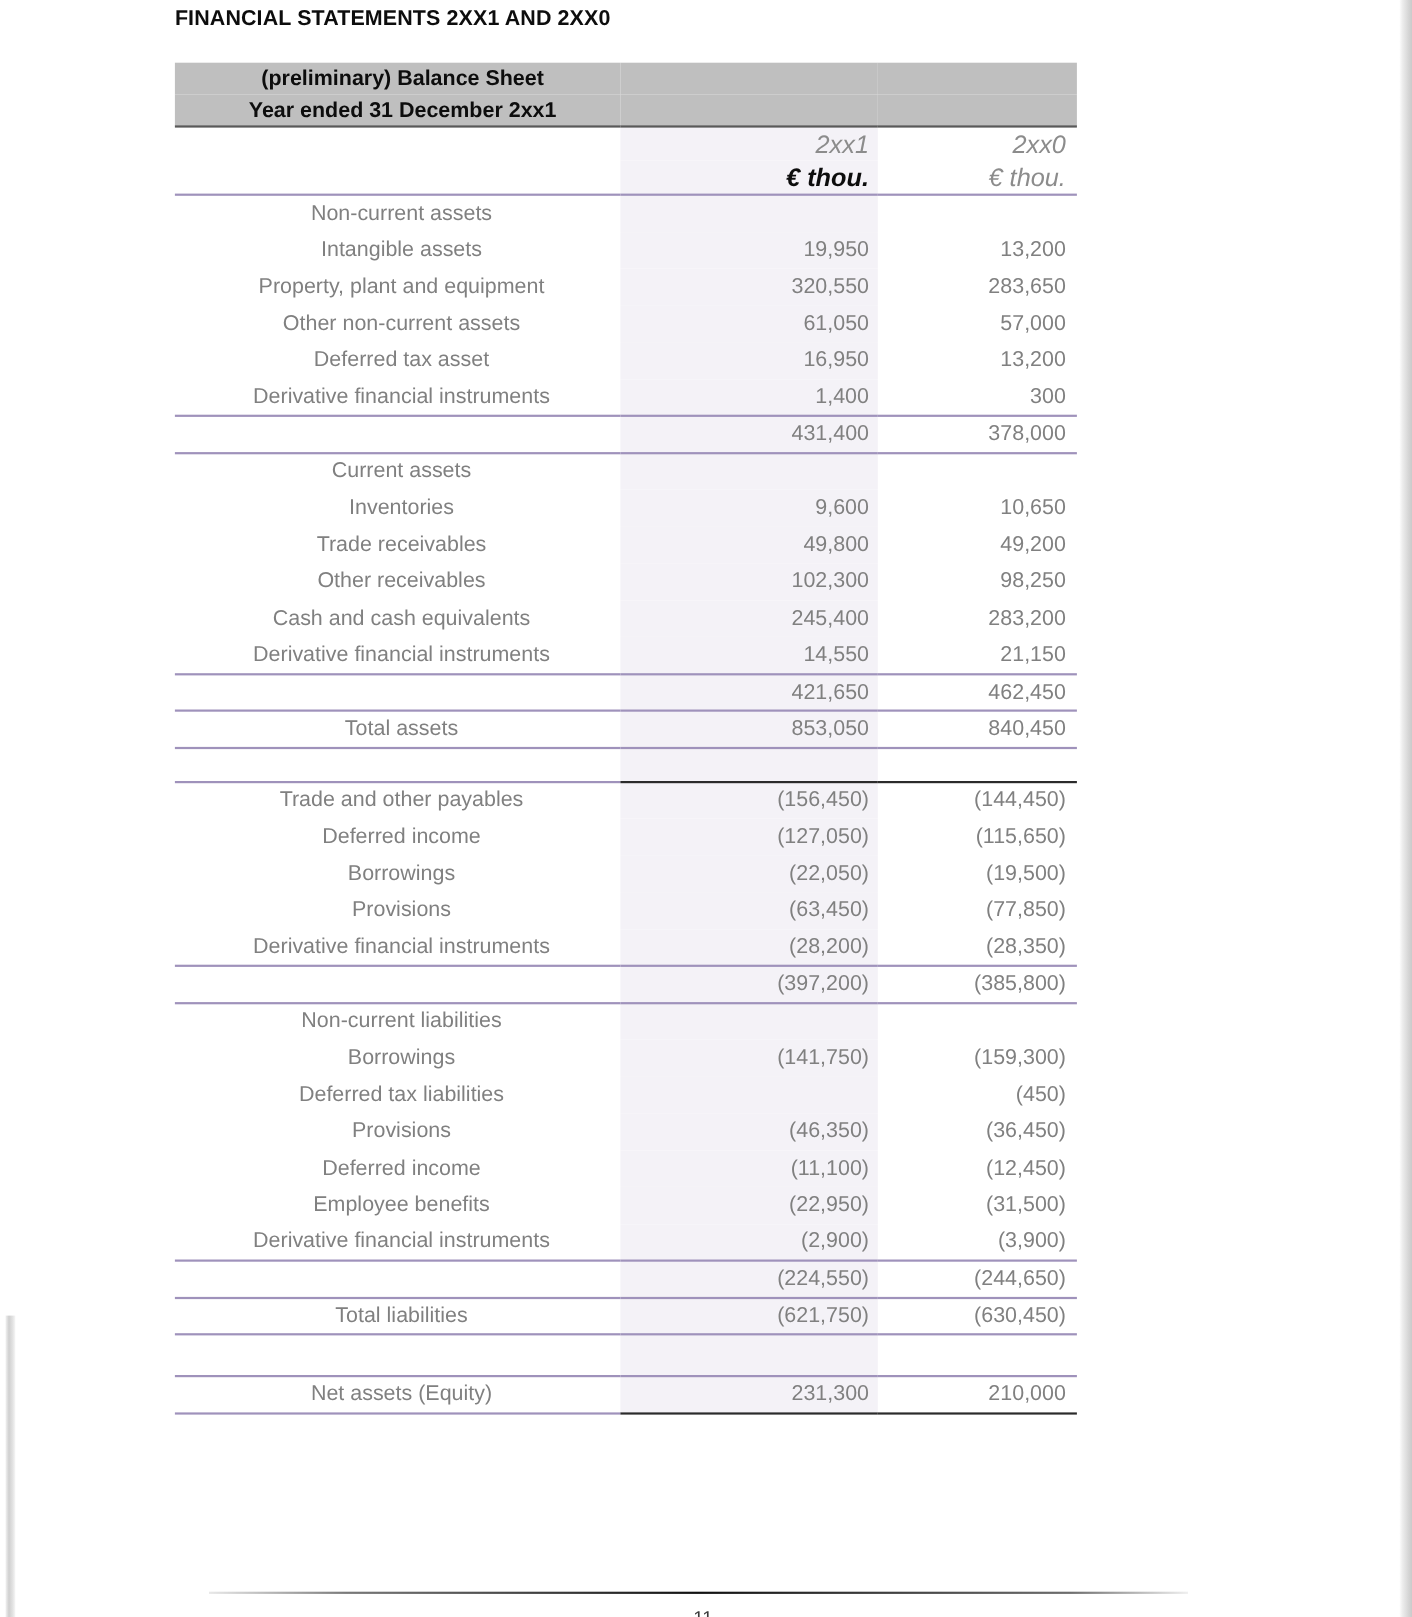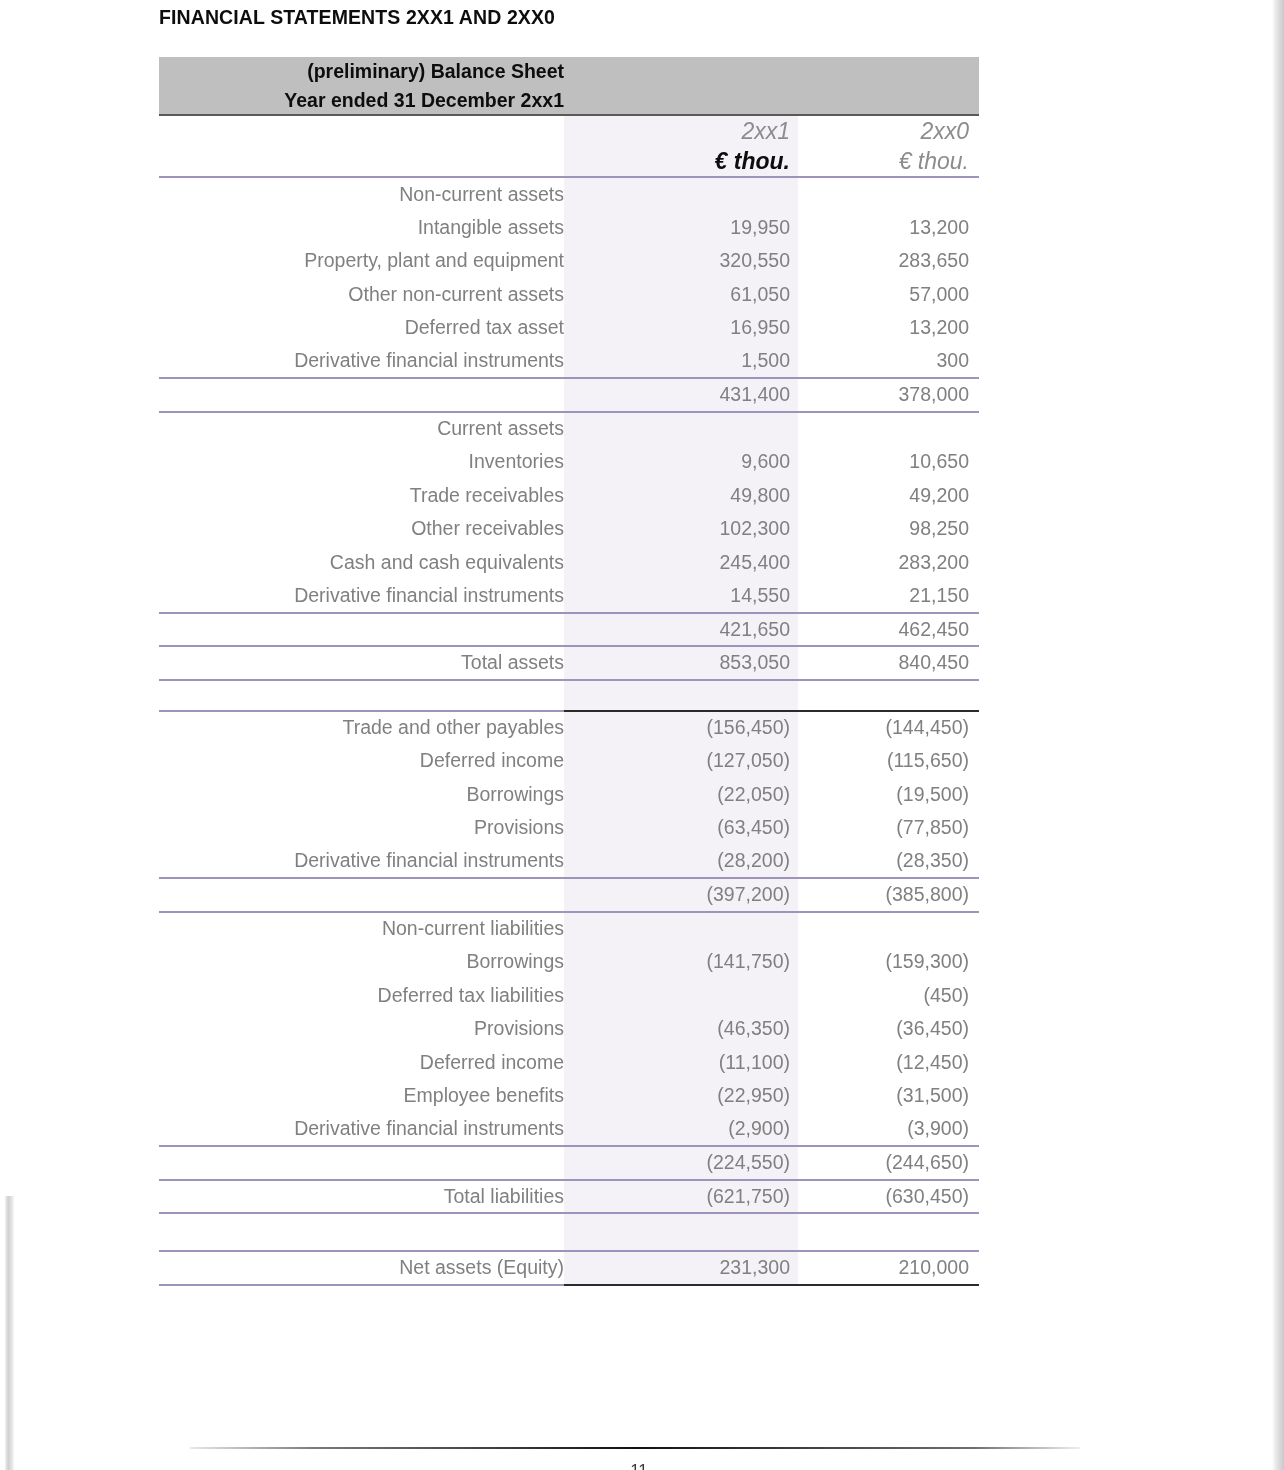--- a/index.html
+++ b/index.html
@@ -64,21 +64,21 @@
 
   .sheet td {
     padding: 0;
     font-size: 19.5px;
     color: #808080;
     height: 33.5px;
     vertical-align: middle;
     white-space: nowrap;
   }
 
-  td.label { padding-left: 7px; text-align: right; }
+  td.label { padding-left: 7px; text-align: center; }
   td.num   { text-align: right; }
   td.y1    { padding-right: 8px; background: #f4f2f7; }
   td.y0    { padding-right: 10px; }
 
   
   tr.band td {
     background: #bfbfbf;
     color: #0d0d0d;
     font-weight: bold;
     font-size: 19.5px;
@@ -194,21 +194,21 @@
         <td class="num y1">61,050</td>
         <td class="num y0">57,000</td>
       </tr>
       <tr>
         <td class="label">Deferred tax asset</td>
         <td class="num y1">16,950</td>
         <td class="num y0">13,200</td>
       </tr>
       <tr>
         <td class="label">Derivative financial instruments</td>
-        <td class="num y1">1,500</td>
+        <td class="num y1">1,400</td>
         <td class="num y0">300</td>
       </tr>
       <tr class="subtotal rule-top rule-bottom">
         <td class="label"></td>
         <td class="num y1">431,400</td>
         <td class="num y0">378,000</td>
       </tr>
 
       <tr>
         <td class="label">Current assets</td>

